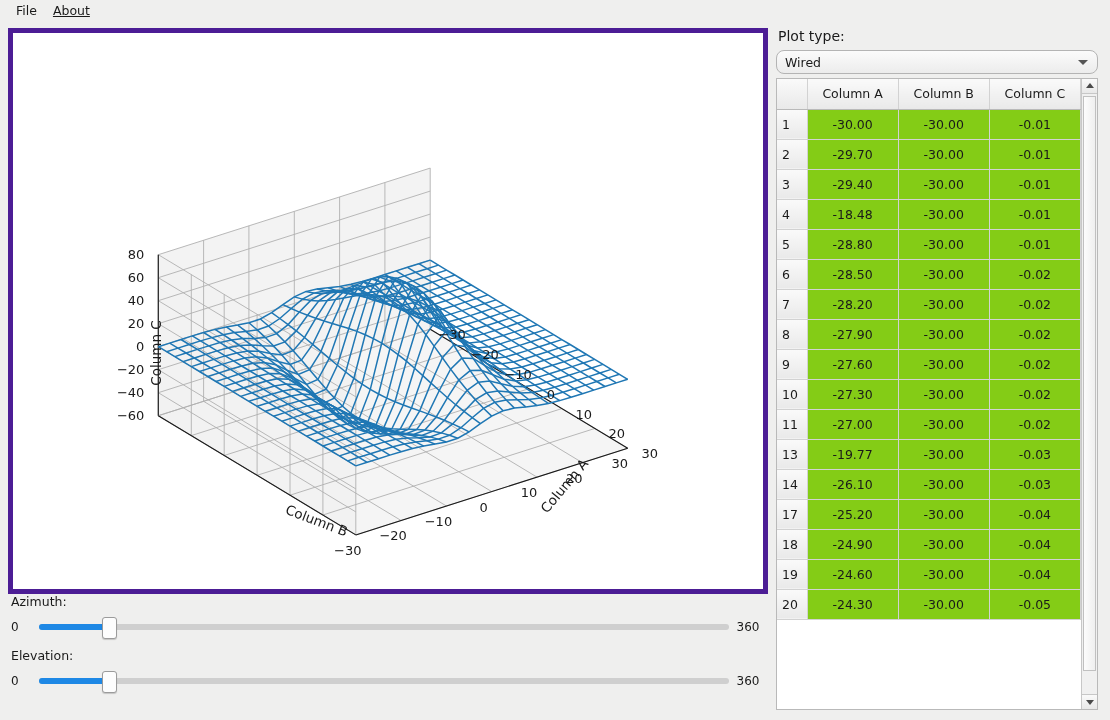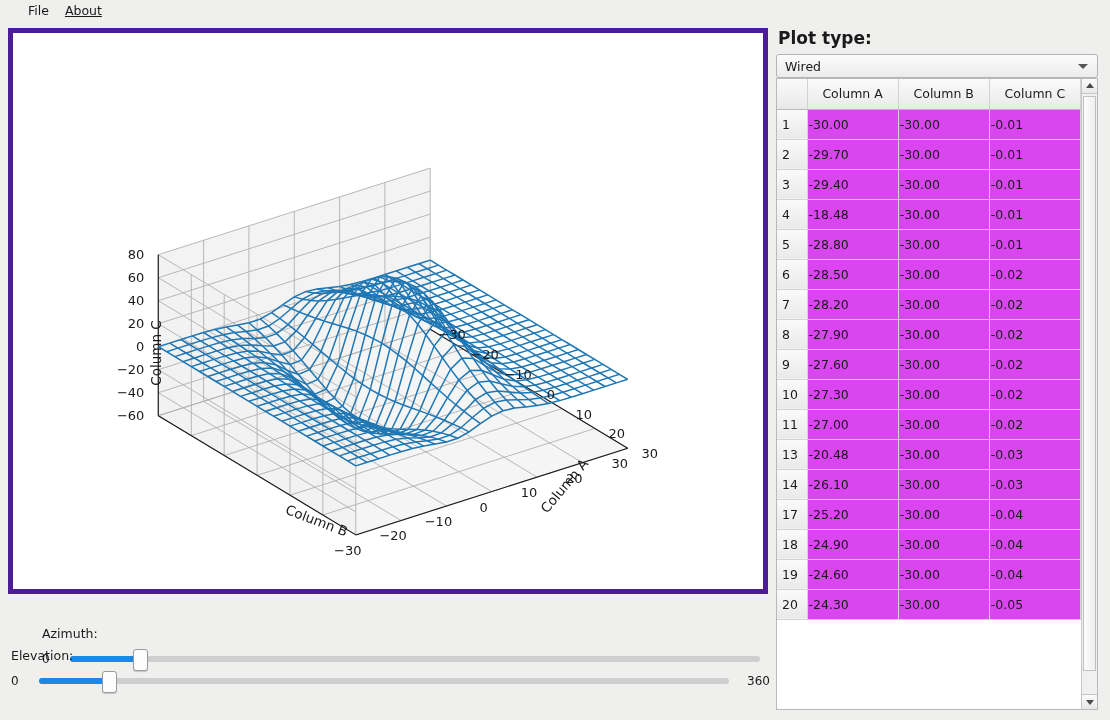--- a/index.html
+++ b/index.html
@@ -17,21 +17,21 @@
   }
 
   
   #menubar {
     position: absolute;
     left: 0; top: 0;
     width: 1110px; height: 20px;
     background: #efefee;
     display: flex;
     align-items: center;
-    padding-left: 20px;
+    padding-left: 8px;
     box-sizing: border-box;
   }
   .menu-item {
     font-size: 12.5px;
     color: #1a1a1a;
     padding: 1px 8px;
     cursor: default;
     white-space: nowrap;
   }
   .menu-item .accel { text-decoration: underline; }
@@ -60,21 +60,21 @@
     align-items: center;
     margin-top: 11px;
   }
   .slider-end {
     font-size: 12px;
     color: #1a1a1a;
     width: 28px;
     text-align: left;
     margin-left: 11px;
   }
-  .slider-end.right { text-align: right; margin-left: 8px; width: 34px; }
+  .slider-end.right { text-align: left; margin-left: 8px; width: 34px; }
   .slider-track {
     position: relative;
     flex: 0 0 auto;
     width: 690px;
     height: 6px;
     background: #cfcfcf;
     border-radius: 3px;
   }
   .slider-fill {
     position: absolute;
@@ -93,31 +93,30 @@
     box-shadow: 0 1px 1px rgba(0,0,0,0.18);
   }
 
   
   #right-panel {
     position: absolute;
     left: 776px; top: 28px;
     width: 326px; height: 684px;
   }
   .field-label {
-    font-size: 17px;
+    font-size: 14px;
     color: #1a1a1a;
     margin: 0 0 6px 2px;
-    font-weight: bold;
   }
   #plot-type-select {
     position: relative;
     width: 322px; height: 24px;
     background: linear-gradient(to bottom, #fbfbfb, #ececec);
     border: 1px solid #b4b4b4;
-    border-radius: 3px;
+    border-radius: 8px;
     box-sizing: border-box;
     display: flex;
     align-items: center;
     cursor: default;
   }
   #plot-type-value {
     font-size: 12.5px;
     color: #1a1a1a;
     padding-left: 8px;
   }
@@ -166,21 +165,21 @@
     text-align: center;
   }
   th.corner { width: 30px; }
   td.rownum {
     width: 30px;
     background: linear-gradient(to bottom, #fafafa, #e9e9e9);
     text-align: left;
     padding-left: 5px;
     color: #1a1a1a;
   }
-  td.val { text-align: left; background: #d946ef; }
+  td.val { text-align: center; background: #84cc16; }
 
   
   #vscroll {
     flex: 0 0 16px;
     width: 16px;
     background: #f0f0f0;
     border-left: 1px solid #c7c7c7;
     position: relative;
     box-sizing: border-box;
   }
@@ -367,21 +366,21 @@
           <text x="570.8308291833696" y="385.5995264021413" text-anchor="middle" class="axis-text">10</text>
           <text x="603.7468033117482" y="405.4599100275172" text-anchor="middle" class="axis-text">20</text>
           <text x="636.6627774401267" y="425.3202936528931" text-anchor="middle" class="axis-text">30</text>
           <text x="148" y="320" text-anchor="middle" class="axis-name" transform="rotate(-90 148 320)">Column C</text>
           <text x="302" y="492" text-anchor="middle" class="axis-name" transform="rotate(21 302 492)">Column B</text>
           <text x="555" y="456" text-anchor="middle" class="axis-name" transform="rotate(-50 555 456)">Column A</text>
         </g>
     </svg>
   </div>
 
-  <div class="slider-block" style="top:626px;padding-left:31px;">
+  <div class="slider-block" style="top:594px;">
     <div class="slider-label">Azimuth:</div>
     <div class="slider-row">
       <div class="slider-end">0</div>
       <div class="slider-track">
         <div class="slider-fill" id="az-fill" style="width: 69px;"></div>
         <div class="slider-handle" id="az-handle" style="left: 63px;"></div>
       </div>
       <div class="slider-end right">360</div>
     </div>
   </div>
@@ -479,21 +478,21 @@
                 <td class="val">-0.02</td>
               </tr>
               <tr>
                 <td class="rownum">11</td>
                 <td class="val">-27.00</td>
                 <td class="val">-30.00</td>
                 <td class="val">-0.02</td>
               </tr>
               <tr>
                 <td class="rownum">13</td>
-                <td class="val">-20.48</td>
+                <td class="val">-19.77</td>
                 <td class="val">-30.00</td>
                 <td class="val">-0.03</td>
               </tr>
               <tr>
                 <td class="rownum">14</td>
                 <td class="val">-26.10</td>
                 <td class="val">-30.00</td>
                 <td class="val">-0.03</td>
               </tr>
               <tr>

